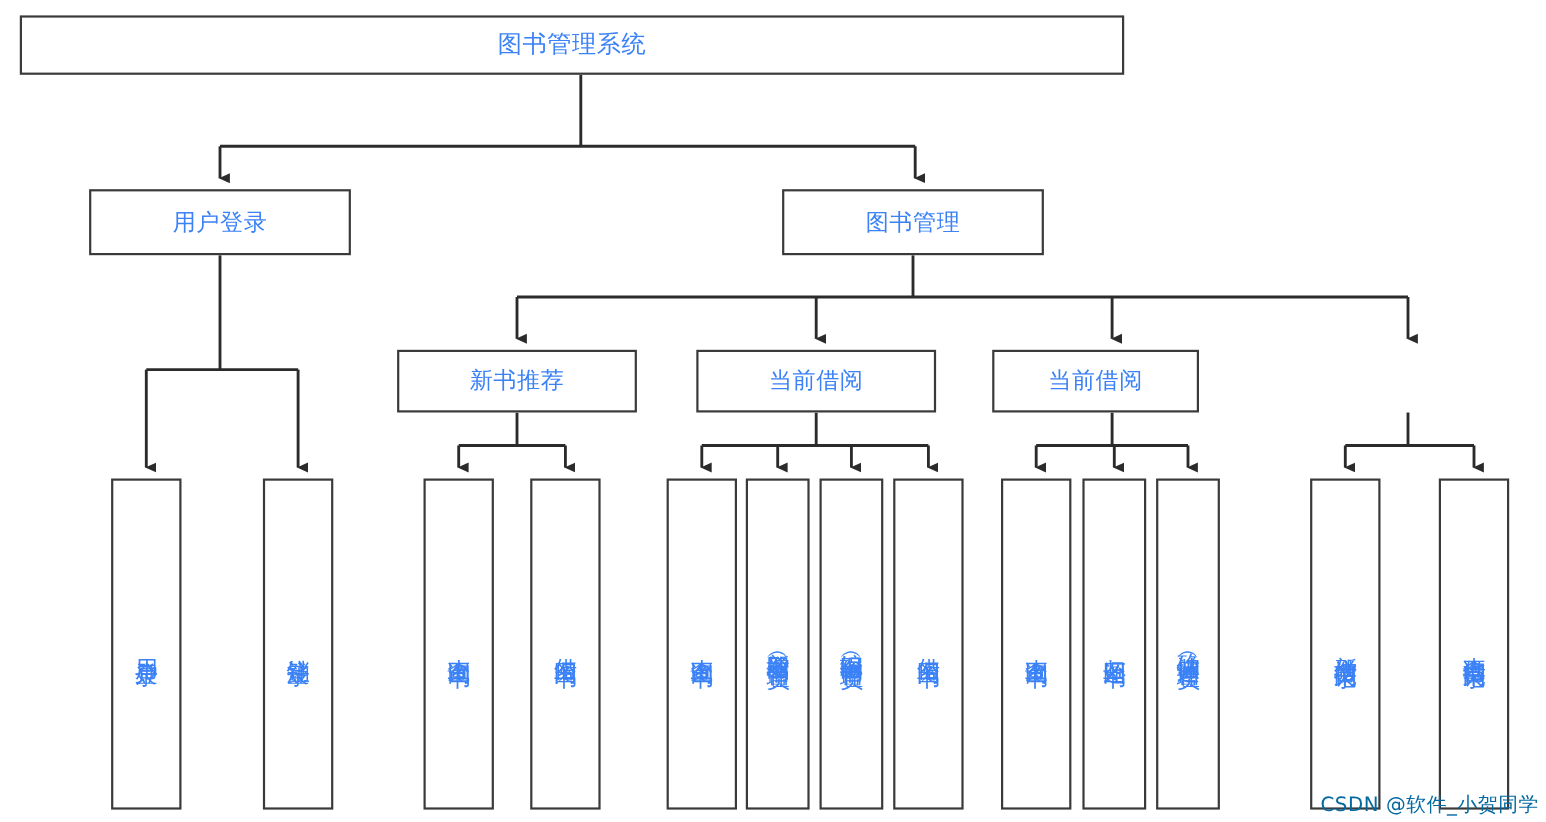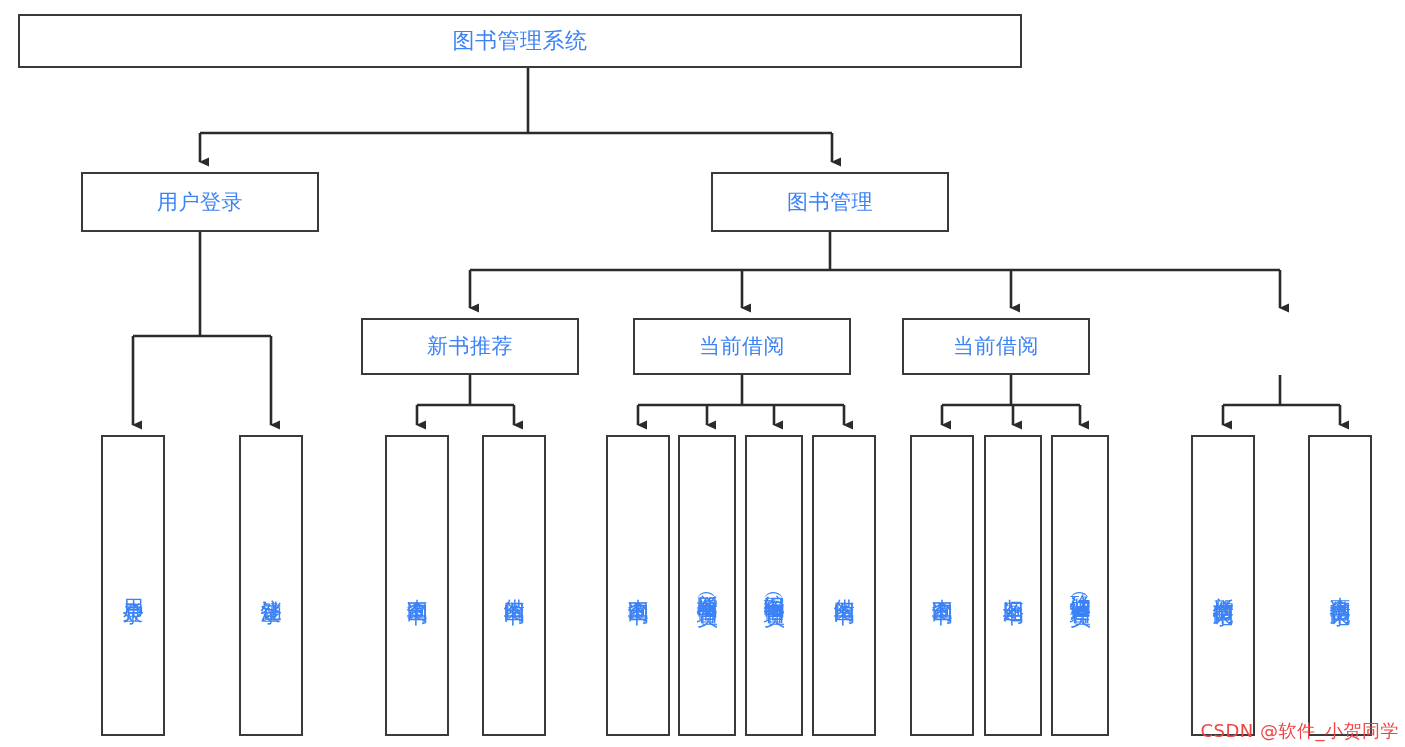--- a/index.html
+++ b/index.html
@@ -53,21 +53,21 @@
     line-height: 1.45;
     letter-spacing: 2px;
     white-space: normal;
     max-height: 272px;
   }
   .watermark {
     position: absolute;
     right: 6px;
     bottom: 4px;
     font-size: 18px;
-    color: #ef4444;
+    color: #0369a1;
     letter-spacing: 0.5px;
     white-space: nowrap;
     user-select: none;
   }
 </style>
 </head>
 <body>
 
 <div id="canvas">
 

